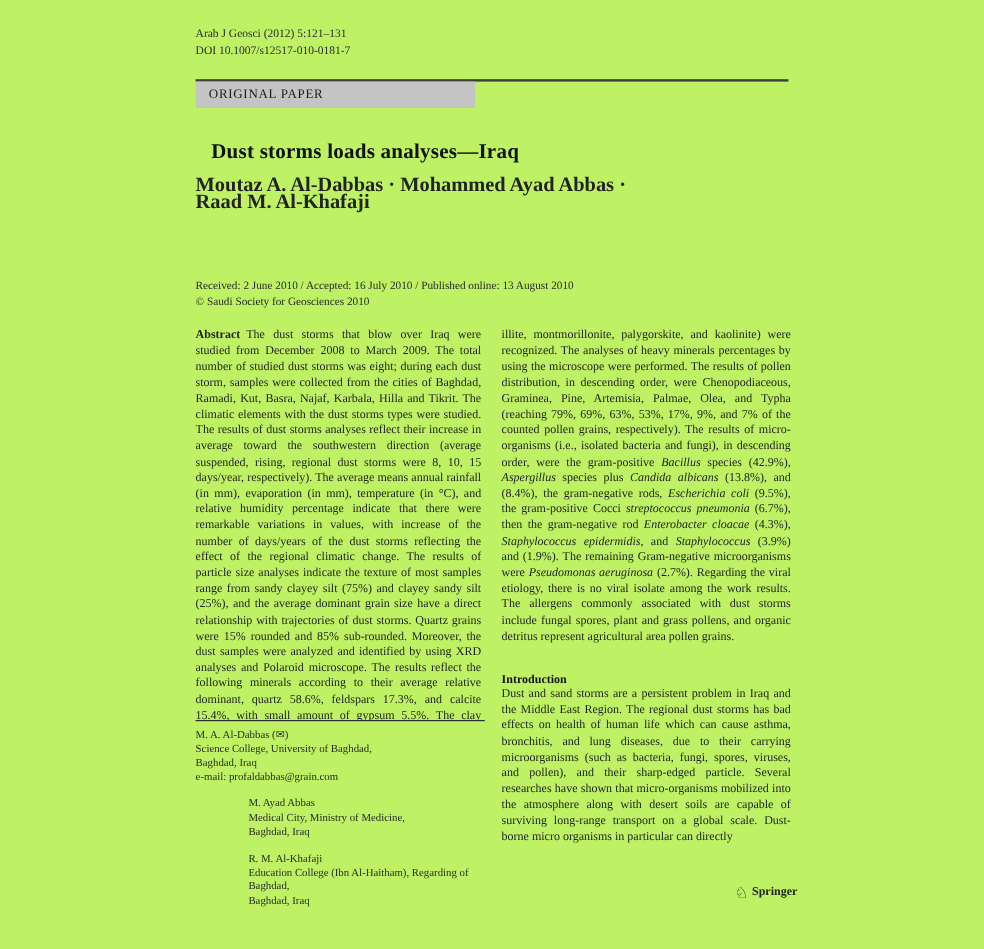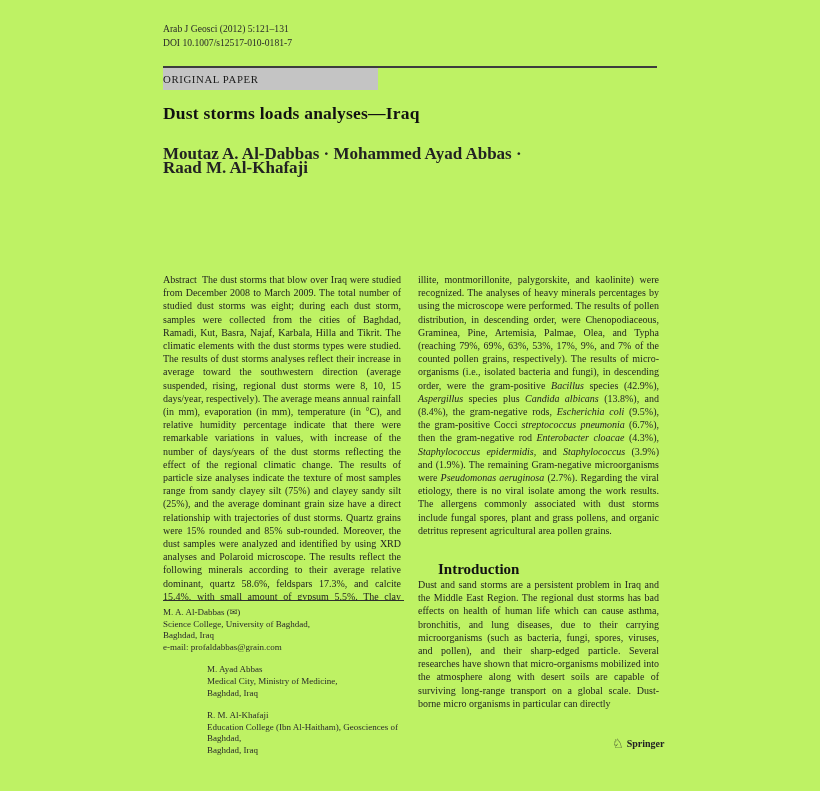--- a/index.html
+++ b/index.html
@@ -2,33 +2,33 @@
 <html><head>
 <meta charset="utf-8">
 <style>
   html,body{margin:0;padding:0;}
   body{width:820px;height:791px;background:#f5f5f4;font-family:"Liberation Serif","DejaVu Serif",serif;}
   .page{position:relative;width:820px;height:791px;background:#bef264;color:#1e1e1e;overflow:hidden;}
   .abs{position:absolute;}
 
   .journal-head{left:163px;top:22px;font-size:9.6px;line-height:14px;color:#2a2a2a;}
   .top-rule{left:163px;top:66px;width:494px;height:2px;background:#3d3d3d;}
-  .type-bar{left:163px;top:68px;width:215px;height:22px;background:#c4c4c4;
-            display:flex;align-items:center;box-sizing:border-box;
+  .type-bar{left:163px;top:68px;width:233px;height:22px;background:#c4c4c4;
+            display:flex;align-items:center;box-sizing:border-box;padding-left:11px;
             font-size:10.8px;letter-spacing:0.6px;color:#1a1a1a;}
   .article-title{left:163px;top:103px;width:496px;font-size:17.5px;font-weight:700;letter-spacing:0.2px;color:#111;}
   .authors{left:163px;top:147px;width:400px;font-size:17px;font-weight:700;line-height:14px;color:#222;}
   .dates{left:163px;top:233px;width:496px;font-size:9.4px;line-height:13px;color:#2a2a2a;}
 
   .body-text{font-size:10px;line-height:13.2px;text-align:justify;color:#1e1e1e;}
   .col-left{left:163px;top:273px;width:238px;height:327px;overflow:hidden;}
   .col-right{left:418px;top:273px;width:241px;}
-  .lead-label{font-weight:400;padding-right:5px;}
+  .lead-label{font-weight:700;padding-right:5px;}
   .keywords{margin-top:13px;}
-  .section-heading{margin-top:24px;font-weight:700;font-size:15px;color:#111;margin-left:20px;}
+  .section-heading{margin-top:24px;font-weight:700;font-size:10px;color:#111;}
   .intro-text{}
 
   .footnotes{left:163px;top:600px;width:241px;border-top:1.5px solid #2f2f2f;
              padding-top:6px;font-size:9px;line-height:11.6px;color:#2a2a2a;}
   .fn-block + .fn-block{margin-top:11px;margin-left:44px;}
 
   .publisher{top:737px;left:612px;display:flex;align-items:center;gap:3px;
              font-size:10px;font-weight:700;color:#222;}
   .publisher .glyph{font-size:13px;line-height:13px;font-weight:400;}
 </style>
@@ -41,27 +41,31 @@
     <div>Arab J Geosci (2012) 5:121–131</div>
     <div>DOI 10.1007/s12517-010-0181-7</div>
   </div>
 
   <div class="abs top-rule"></div>
 
   <div class="abs type-bar">
     <span>ORIGINAL PAPER</span>
   </div>
 
-  <h1 class="abs article-title" style="margin:0;">Dust storms loads analyses—Iraq</h1>
+  <h1 class="abs article-title" style="margin:13px;">Dust storms loads analyses—Iraq</h1>
 
   <div class="abs authors">
       <div>Moutaz A. Al-Dabbas · Mohammed Ayad Abbas ·</div>
       <div>Raad M. Al-Khafaji</div>
     </div>
 
+  <div class="abs dates">
+    <div>Received: 2 June 2010 / Accepted: 16 July 2010 / Published online: 13 August 2010</div>
+    <div>© Saudi Society for Geosciences 2010</div>
+  </div>
 
   <div class="abs col-left body-text">
     <span class="lead-label">Abstract</span><span>The dust storms that blow over Iraq were studied from December 2008 to March 2009. The total number of studied dust storms was eight; during each dust storm, samples were collected from the cities of Baghdad, Ramadi, Kut, Basra, Najaf, Karbala, Hilla and Tikrit. The climatic elements with the dust storms types were studied. The results of dust storms analyses reflect their increase in average toward the southwestern direction (average suspended, rising, regional dust storms were 8, 10, 15 days/year, respectively). The average means annual rainfall (in mm), evaporation (in mm), temperature (in °C), and relative humidity percentage indicate that there were remarkable variations in values, with increase of the number of days/years of the dust storms reflecting the effect of the regional climatic change. The results of particle size analyses indicate the texture of most samples range from sandy clayey silt (75%) and clayey sandy silt (25%), and the average dominant grain size have a direct relationship with trajectories of dust storms. Quartz grains were 15% rounded and 85% sub-rounded. Moreover, the dust samples were analyzed and identified by using XRD analyses and Polaroid microscope. The results reflect the following minerals according to their average relative dominant, quartz 58.6%, feldspars 17.3%, and calcite 15.4%, with small amount of gypsum 5.5%. The clay minerals (chlorite,</span>
   </div>
 
   <div class="abs col-right">
     <div class="body-text"><span>illite, montmorillonite, palygorskite, and kaolinite) were recognized. The analyses of heavy minerals percentages by using the microscope were performed. The results of pollen distribution, in descending order, were Chenopodiaceous, Graminea, Pine, Artemisia, Palmae, Olea, and Typha (reaching 79%, 69%, 63%, 53%, 17%, 9%, and 7% of the counted pollen grains, respectively). The results of micro-organisms (i.e., isolated bacteria and fungi), in descending order, were the gram-positive </span><span style="font-style: italic;">Bacillus</span><span> species (42.9%), </span><span style="font-style: italic;">Aspergillus</span><span> species plus </span><span style="font-style: italic;">Candida albicans</span><span> (13.8%), and (8.4%), the gram-negative rods, </span><span style="font-style: italic;">Escherichia coli</span><span> (9.5%), the gram-positive Cocci </span><span style="font-style: italic;">streptococcus pneumonia</span><span> (6.7%), then the gram-negative rod </span><span style="font-style: italic;">Enterobacter cloacae</span><span> (4.3%), </span><span style="font-style: italic;">Staphylococcus epidermidis</span><span>, and </span><span style="font-style: italic;">Staphylococcus</span><span> (3.9%) and (1.9%). The remaining Gram-negative microorganisms were </span><span style="font-style: italic;">Pseudomonas aeruginosa</span><span> (2.7%). Regarding the viral etiology, there is no viral isolate among the work results. The allergens commonly associated with dust storms include fungal spores, plant and grass pollens, and organic detritus represent agricultural area pollen grains.</span></div>
     <div class="section-heading">Introduction</div>
     <div class="body-text intro-text">Dust and sand storms are a persistent problem in Iraq and the Middle East Region. The regional dust storms has bad effects on health of human life which can cause asthma, bronchitis, and lung diseases, due to their carrying microorganisms (such as bacteria, fungi, spores, viruses, and pollen), and their sharp-edged particle. Several researches have shown that micro-organisms mobilized into the atmosphere along with desert soils are capable of surviving long-range transport on a global scale. Dust-borne micro organisms in particular can directly</div>
   </div>
@@ -73,21 +77,21 @@
         <div>Baghdad, Iraq</div>
         <div>e-mail: profaldabbas@grain.com</div>
       </div>
     <div class="fn-block">
         <div>M. Ayad Abbas</div>
         <div>Medical City, Ministry of Medicine,</div>
         <div>Baghdad, Iraq</div>
       </div>
     <div class="fn-block">
         <div>R. M. Al-Khafaji</div>
-        <div>Education College (Ibn Al-Haitham), Geosciences of Baghdad,</div>
+        <div>Education College (Ibn Al-Haitham), Regarding of Baghdad,</div>
         <div>Baghdad, Iraq</div>
       </div>
   </div>
 
   <div class="abs publisher">
     <span class="glyph">♘</span>
     <span>Springer</span>
   </div>
 
 </div>

